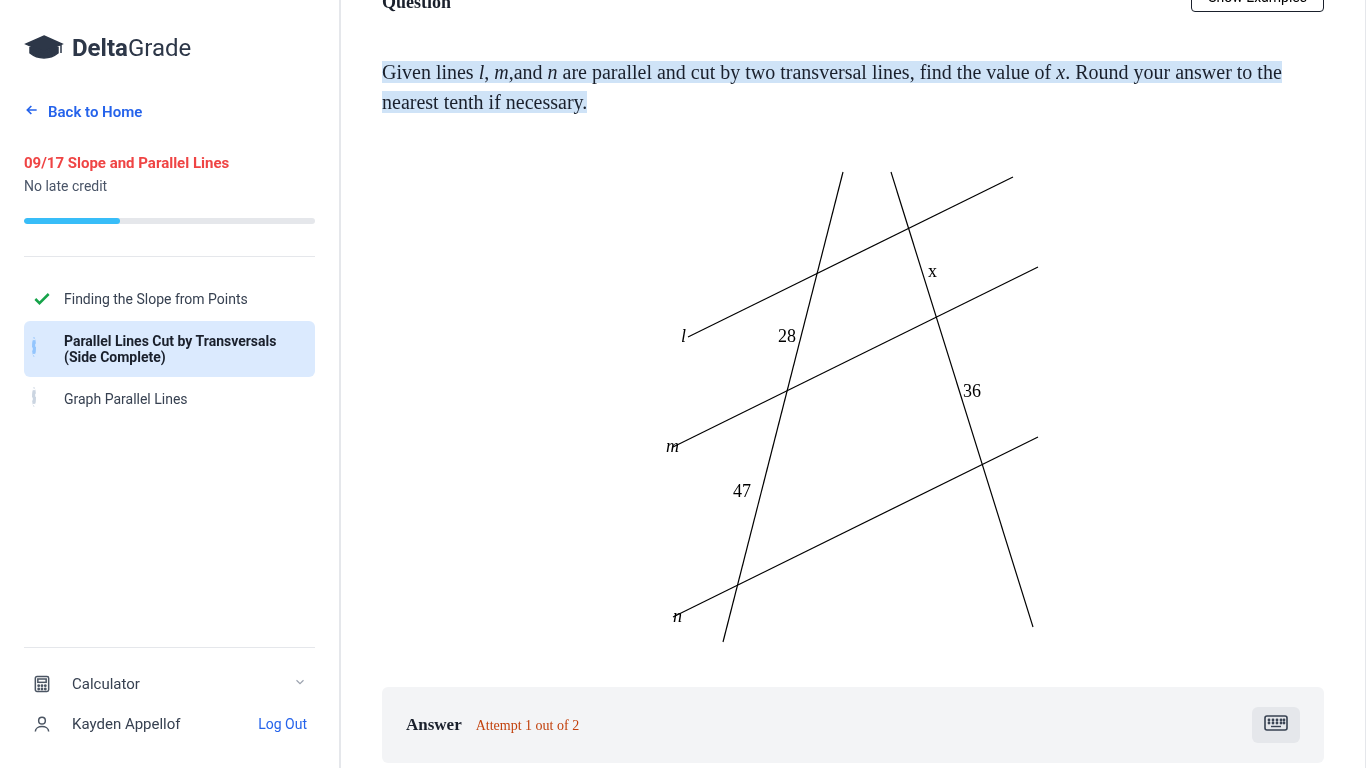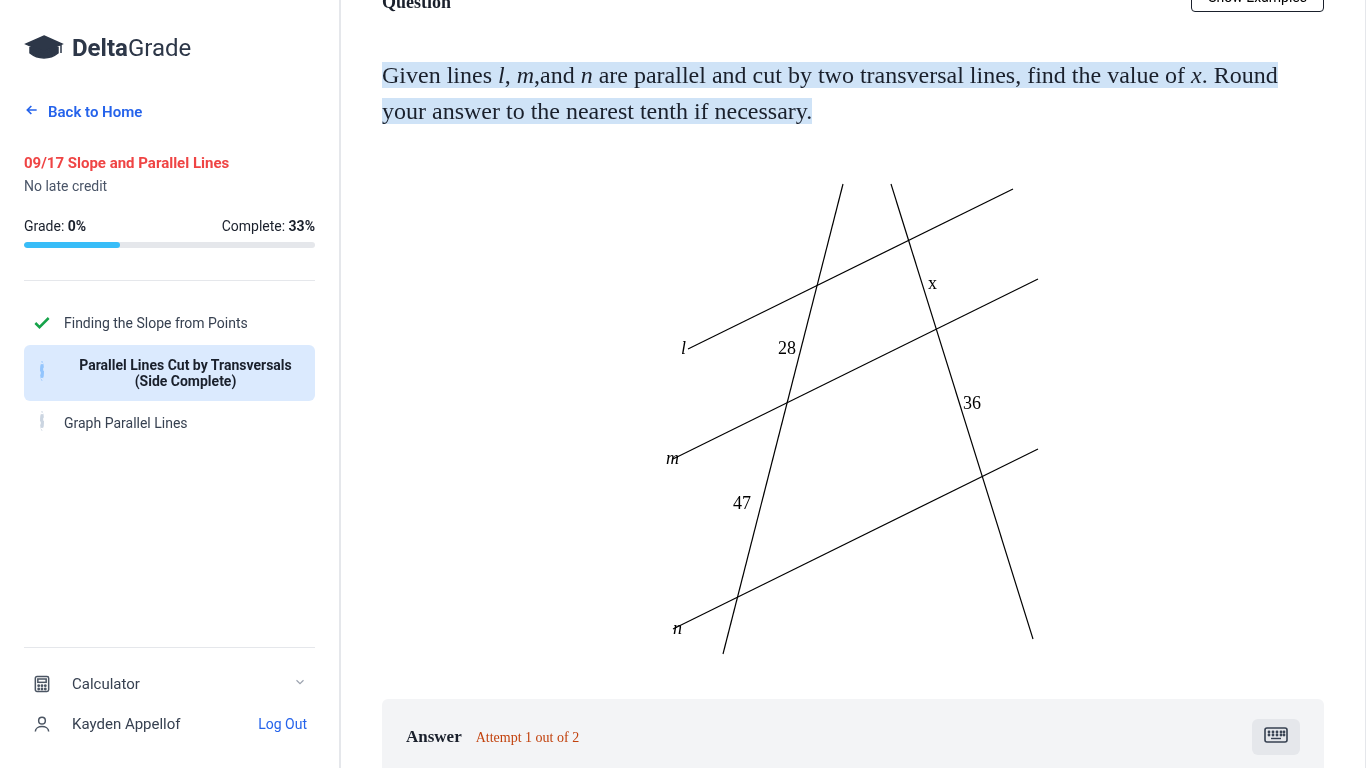--- a/index.html
+++ b/index.html
@@ -73,21 +73,21 @@
       height: 100%;
       background: #38bdf8;
       width: 33%;
       border-radius: 3px;
     }
     .divider {
       border: none;
       border-top: 1px solid #e5e7eb;
       margin: 12px 0 20px 0;
     }
-    .topic-list { list-style: none; text-align: center; }
+    .topic-list { list-style: none; }
     .topic-item {
       display: flex;
       align-items: center;
       gap: 12px;
       padding: 12px 8px;
       font-size: 14px;
       cursor: pointer;
       border-radius: 6px;
       color: #374151;
     }
@@ -157,21 +157,21 @@
       background: #fff;
       padding: 6px 16px;
       font-size: 14px;
       border-radius: 4px;
       cursor: pointer;
       font-family: inherit;
       margin-top: -12px;
     }
     .question-text {
       font-family: Georgia, serif;
-      font-size: 24px;
+      font-size: 20px;
       line-height: 1.5;
       margin-top: 65px;
       background: #cfe3f7;
       display: inline;
     }
     .math-var { font-style: italic; font-family: Georgia, serif; }
     .question-text-wrap { margin-top: 44px; }
 
     .diagram-wrap {
       display: flex;
@@ -232,24 +232,20 @@
       <svg width="16" height="16" viewBox="0 0 24 24" fill="none" stroke="currentColor" stroke-width="2.5">
           <path d="M19 12H5M11 18l-6-6 6-6"></path>
         </svg>
     </span>
     <span>Back to Home</span>
   </div>
 
   <div class="assignment-title">09/17 Slope and Parallel Lines</div>
   <div class="late-credit">No late credit</div>
 
-  <div class="stats-row">
-    <span><span class="label">Grade: </span><span class="value">0%</span></span>
-    <span><span class="label">Complete: </span><span class="value">33%</span></span>
-  </div>
   <div class="progress-bar">
     <div class="progress-fill"></div>
   </div>
 
   <hr class="divider">
 
   <ul class="topic-list">
     <li class="topic-item">
       <span class="topic-icon check">
         <svg viewBox="0 0 24 24" fill="none" stroke="currentColor" stroke-width="3">

